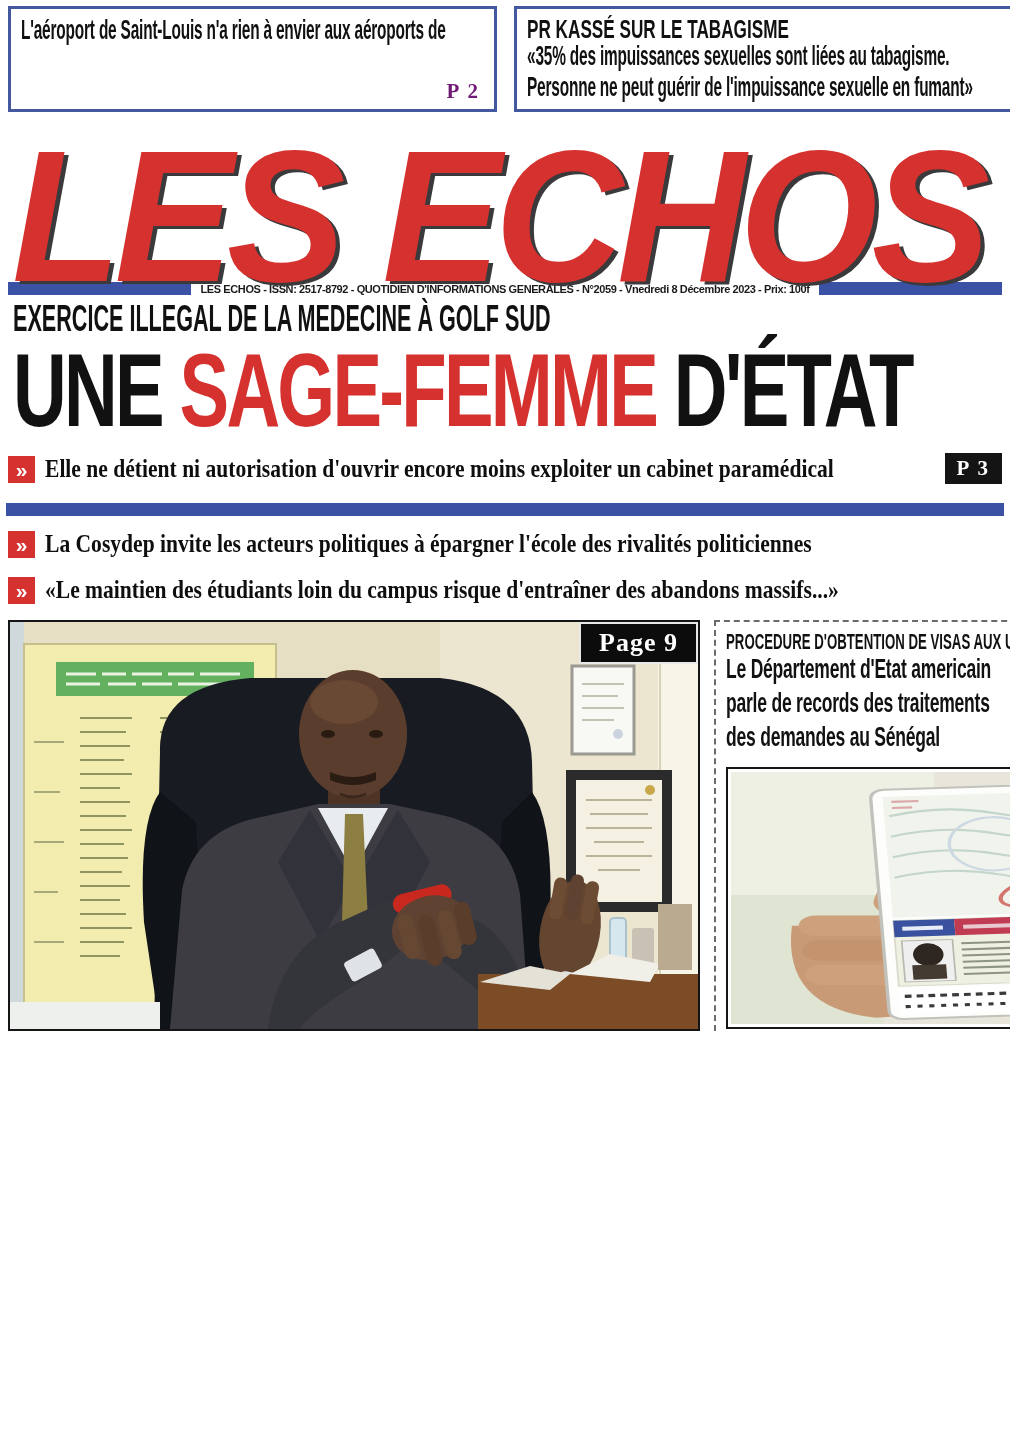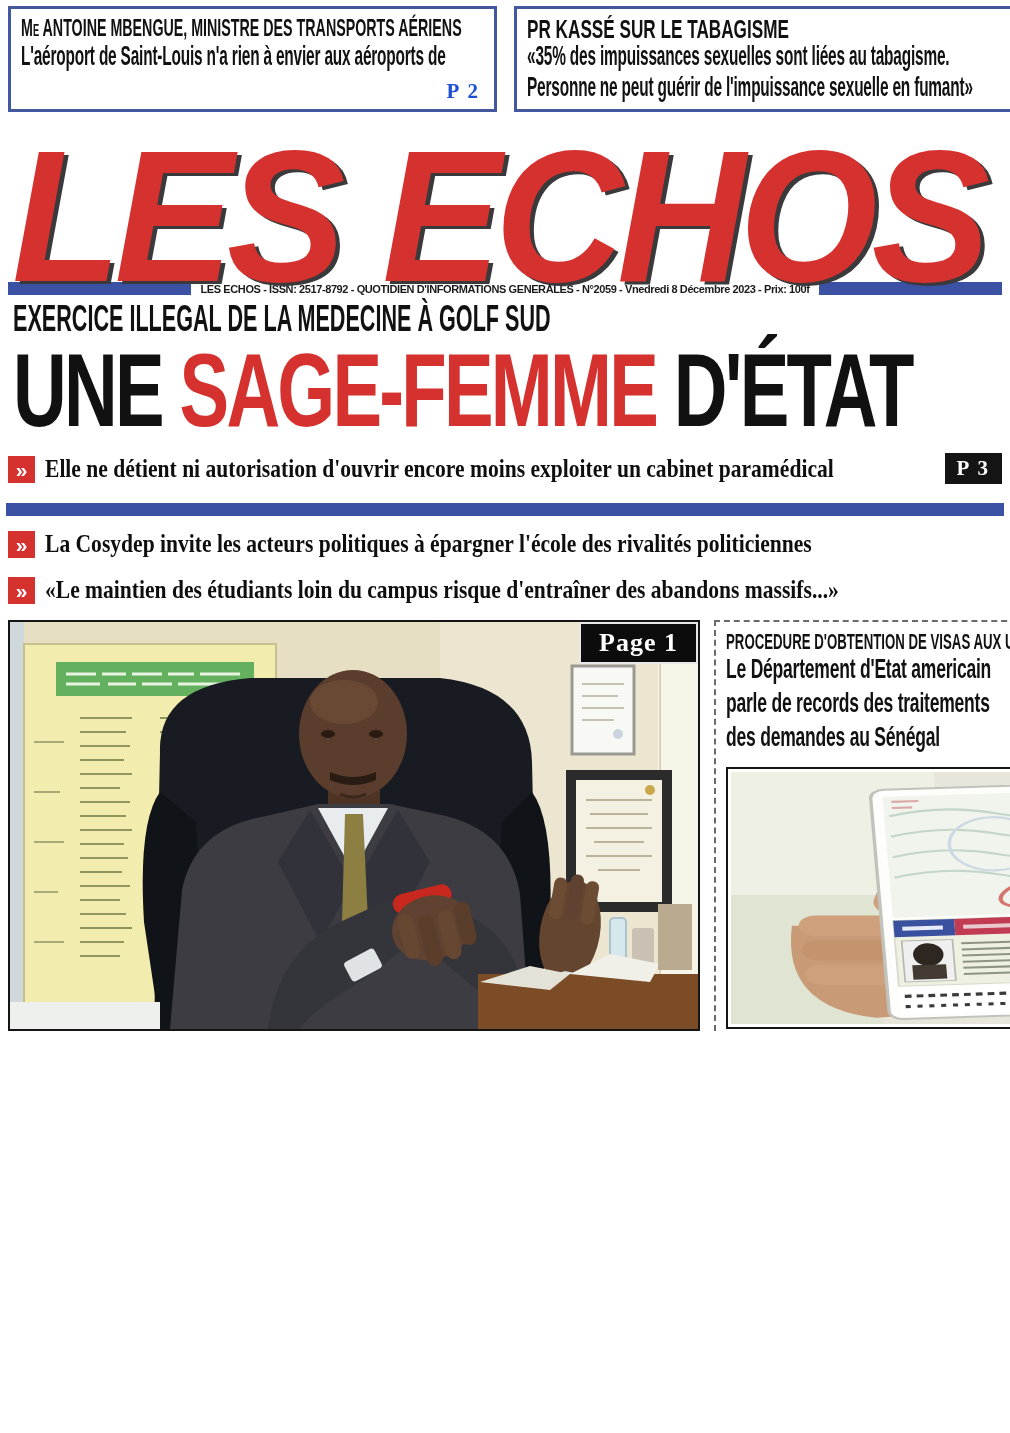--- a/index.html
+++ b/index.html
@@ -16,21 +16,21 @@
           height:106px;padding:7px 10px 4px;position:relative;}
   .teaser.left{width:489px;}
   .teaser.right{flex:1;}
   .t-kick-wrap{height:26px;}
   .t-kick{font-size:23px;font-weight:700;transform:scale(.62,1.05);}
   .t-kick .smallcap{font-size:15px;}
   .t2-kick{font-size:26px;font-weight:700;transform:scale(.66,1);}
   .t-line-wrap{height:31px;}
   .t-line{font-size:27px;font-weight:700;letter-spacing:-.3px;transform:scale(.57,1.05);}
   .pagenum{position:absolute;right:14px;bottom:5px;font-family:"Liberation Serif",serif;
-           font-size:21px;font-weight:700;color:#1d4ed8;letter-spacing:2px;}
+           font-size:21px;font-weight:700;color:#701a75;letter-spacing:2px;}
 
   
   .masthead{height:162px;position:relative;margin-top:4px;}
   .masthead-title{position:absolute;left:12px;top:6px;font-style:italic;font-weight:700;
     font-size:168px;line-height:1;color:#d5312e;letter-spacing:-6px;white-space:nowrap;
     transform:scale(1.06,1.12);transform-origin:left top;
     text-shadow:4px 3px 0 #3a3a3c;}
   .issue-row{display:flex;align-items:center;gap:10px;margin:4px 8px 6px;}
   .issue-bar{height:13px;background:#3b51a3;flex:1;}
   .issue-text{font-weight:700;font-size:11px;letter-spacing:-.4px;white-space:nowrap;color:#1a1a1a;}
@@ -72,23 +72,20 @@
   .v-line-wrap{height:34px;}
   .v-line{font-size:25px;font-weight:700;letter-spacing:-.3px;transform:scale(.70,1.08);}
   .visa-photo{margin-top:10px;border:2px solid #151515;position:relative;height:252px;background:#fff;padding:3px;}
   .visa-photo svg{display:block;width:100%;height:100%;}
 </style>
 </head>
 <body>
 
 <div class="teasers">
   <div class="teaser left">
-    <div class="t-kick-wrap">
-      <span class="sq t-kick"><span>M</span><span class="smallcap">E</span><span> ANTOINE MBENGUE, MINISTRE DES TRANSPORTS AÉRIENS</span></span>
-    </div>
     <div class="t-line-wrap"><span class="sq t-line">L'aéroport de Saint-Louis n'a rien à envier aux aéroports de</span></div>
     <span class="pagenum">P 2</span>
   </div>
   <div class="teaser right">
     <div class="t-kick-wrap"><span class="sq t2-kick">PR KASSÉ SUR LE TABAGISME</span></div>
     <div class="t-line-wrap"><span class="sq t-line">«35% des impuissances sexuelles sont liées au tabagisme.</span></div>
     <div class="t-line-wrap"><span class="sq t-line">Personne ne peut guérir de l'impuissance sexuelle en fumant»</span></div>
 
   </div>
 </div>
@@ -198,21 +195,21 @@
       <g>
         <rect x="468" y="352" width="220" height="56" fill="#7b4c26"></rect>
         <rect x="600" y="296" width="16" height="50" rx="4" fill="#d7e7ee" stroke="#a9c2cc" stroke-width="2"></rect>
         <rect x="622" y="306" width="22" height="40" rx="3" fill="#c9c2b4"></rect>
         <path d="M560 352 L600 332 L650 342 L640 360 Z" fill="#f0efe8"></path>
         <path d="M470 360 L520 344 L560 352 L540 368 Z" fill="#e4e2d6"></path>
         <rect x="648" y="282" width="34" height="66" fill="#b9aa90"></rect>
         <rect x="0" y="380" width="150" height="27" fill="#eef0ee"></rect>
       </g>
     </svg>
-    <div class="page5">Page 1</div>
+    <div class="page5">Page 9</div>
   </div>
 
   <div class="visa-col">
     <div class="v-kick-wrap"><span class="sq v-kick">PROCEDURE D'OBTENTION DE VISAS AUX USA</span></div>
     <div class="v-line-wrap"><span class="sq v-line">Le Département d'Etat americain</span></div>
     <div class="v-line-wrap"><span class="sq v-line">parle de records des traitements</span></div>
     <div class="v-line-wrap"><span class="sq v-line">des demandes au Sénégal</span></div>
 
     <div class="visa-photo">
       <svg viewBox="0 0 282 246" preserveAspectRatio="none">

